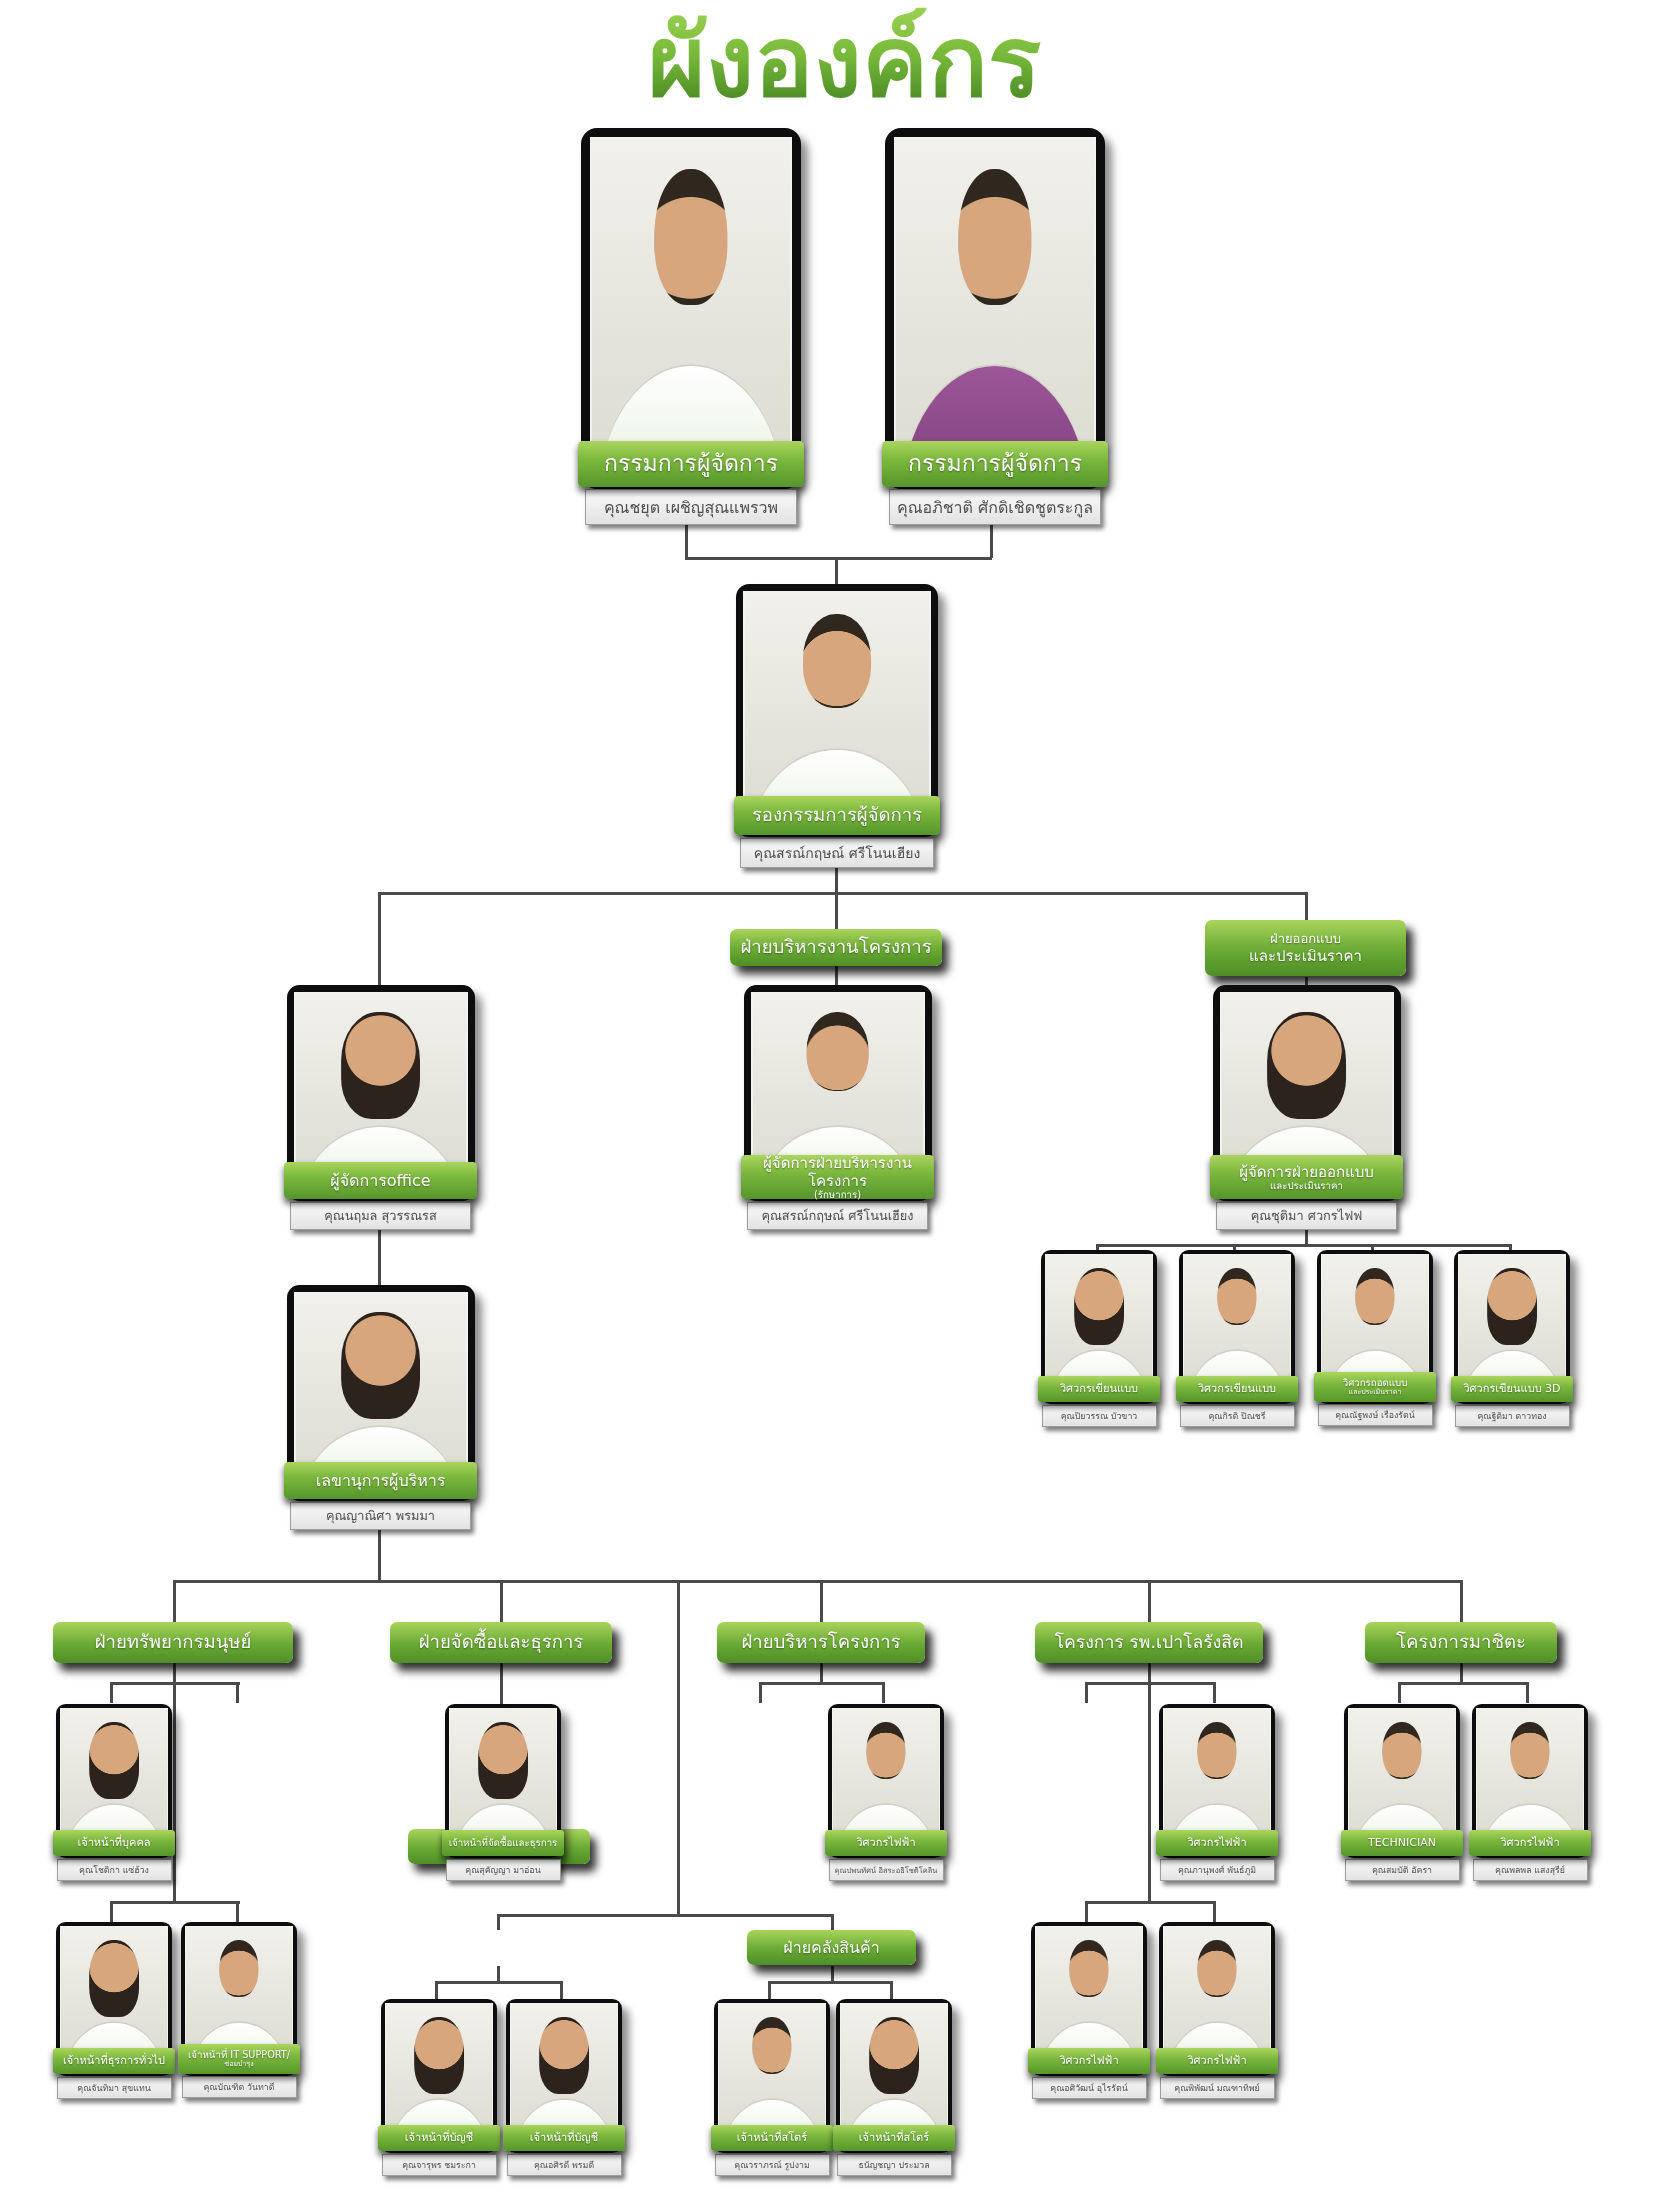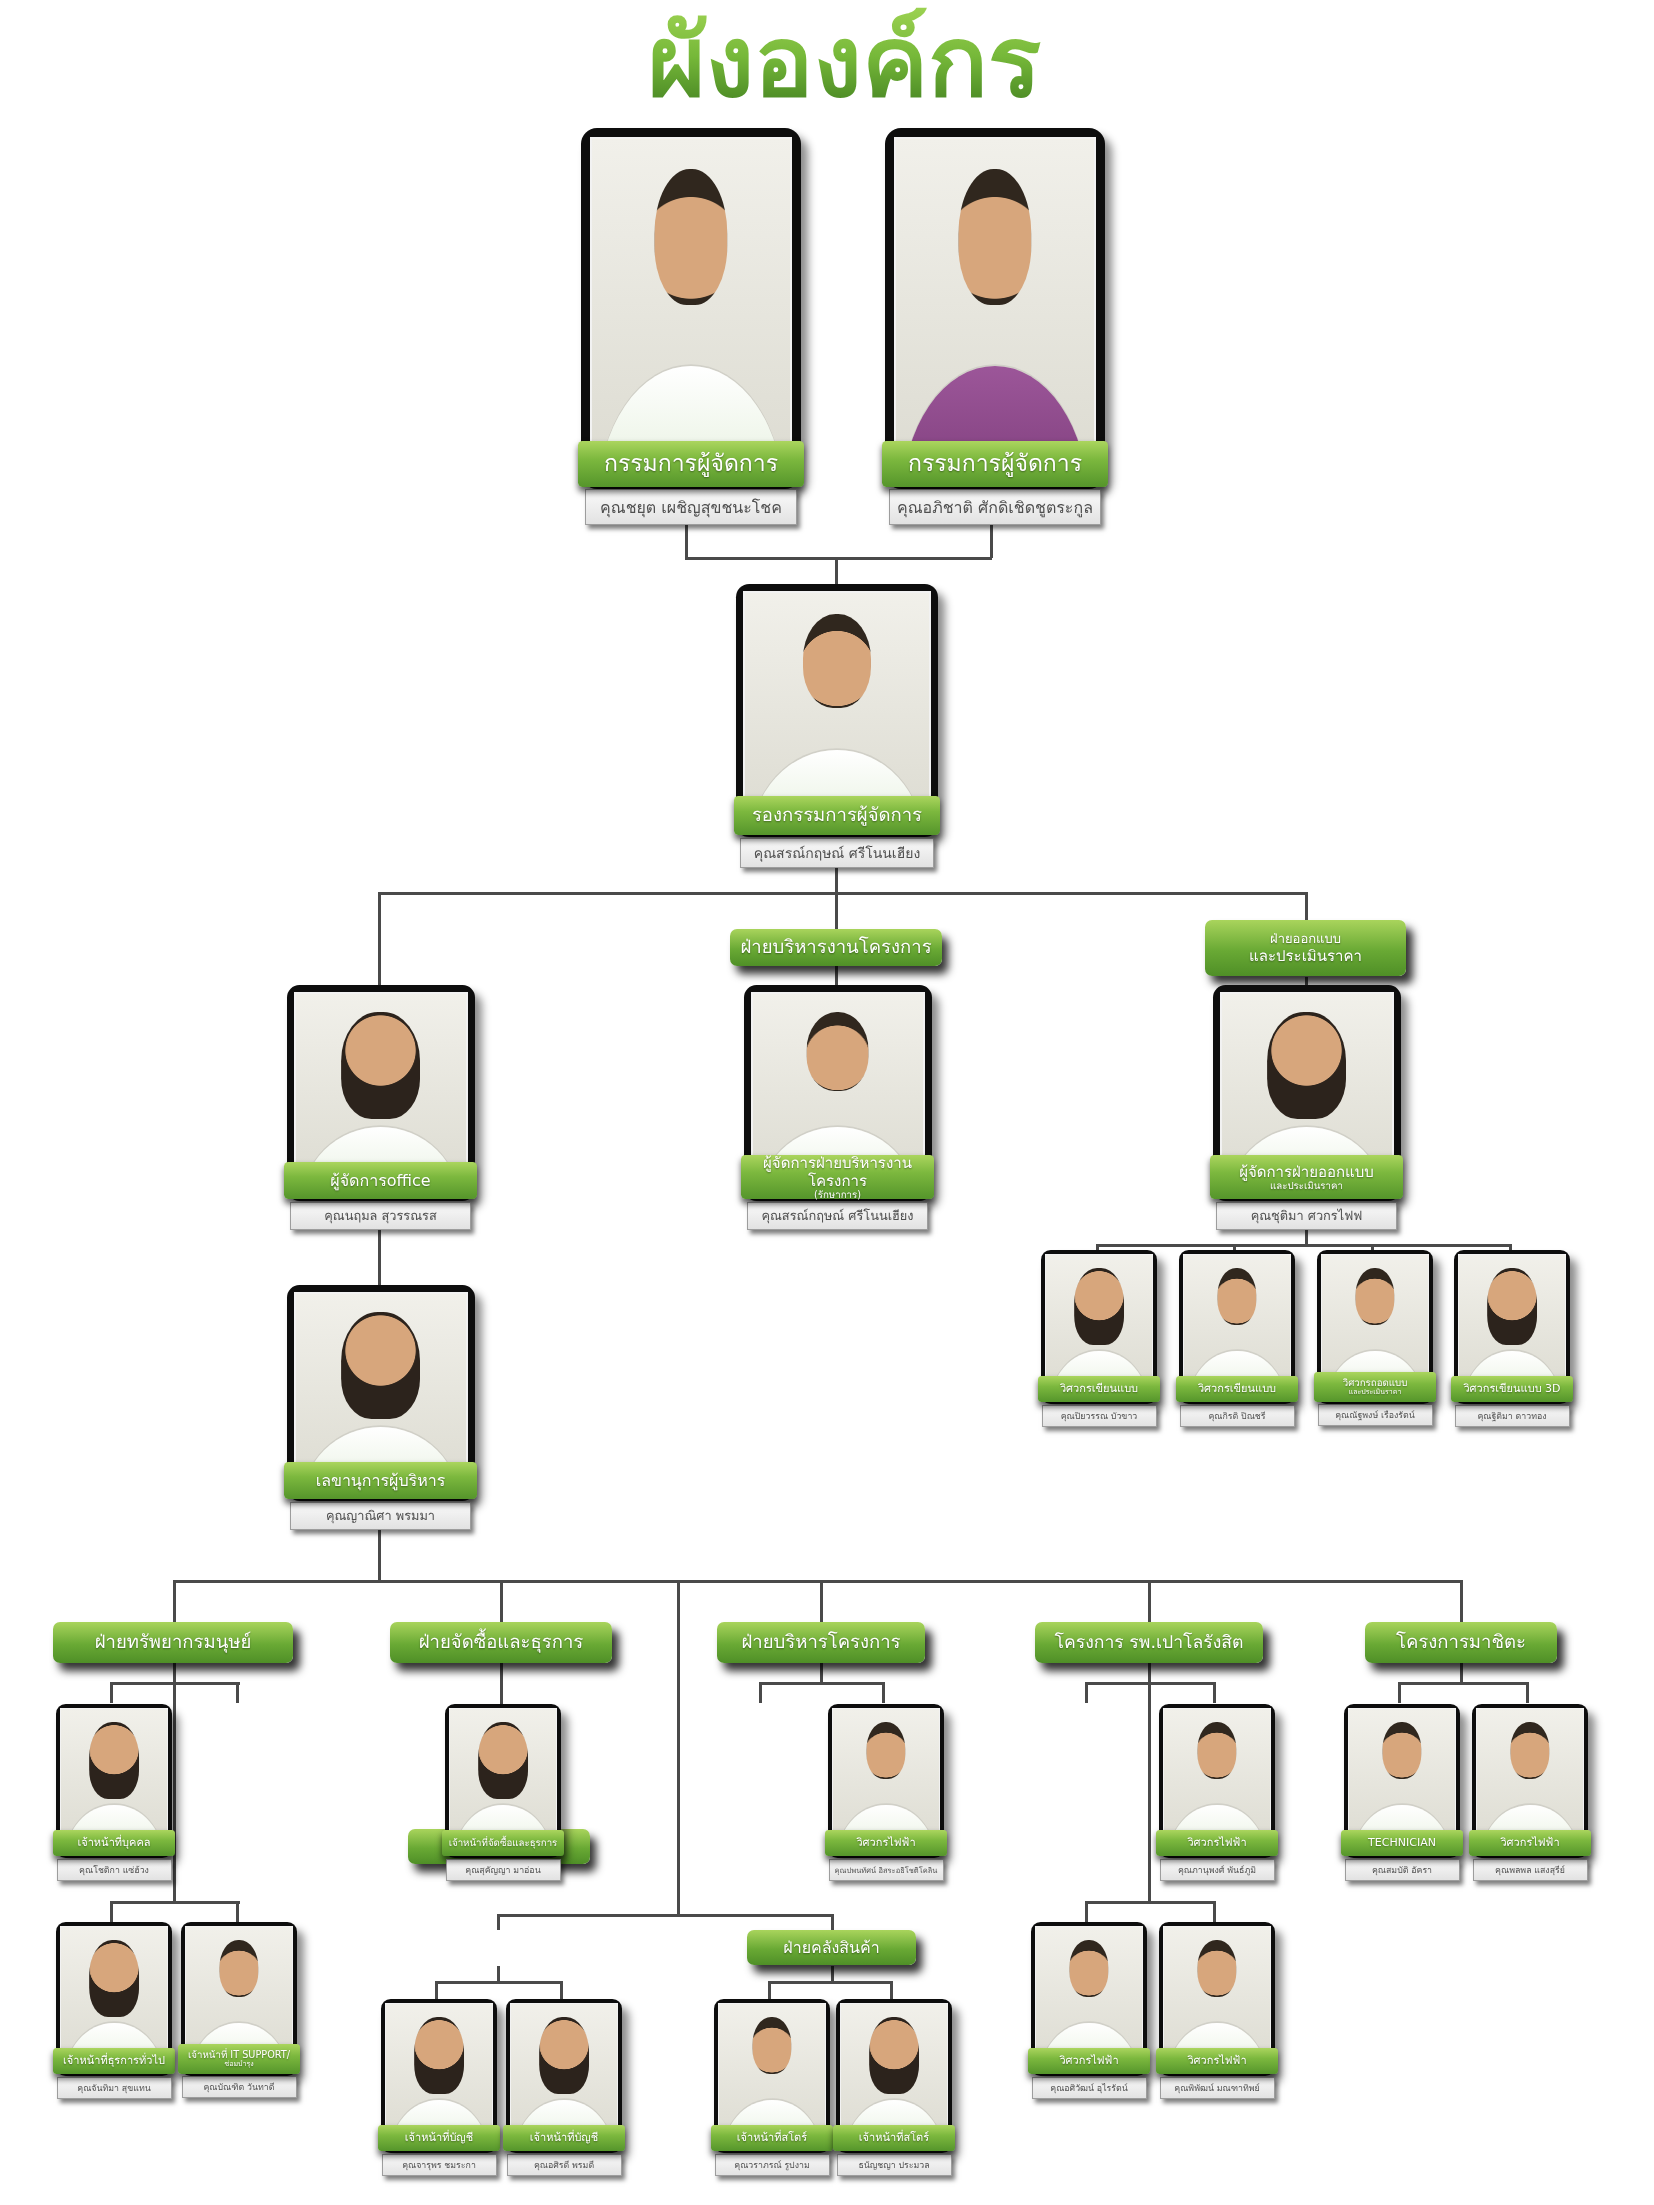--- a/index.html
+++ b/index.html
@@ -177,21 +177,21 @@
   </div>
 
   <div class="card L" style="left:578px;top:128px">
     <div class="frame">
         <div class="photo person"></div>
       </div>
     <div class="ribbon">
         <span>กรรมการผู้จัดการ</span>
       </div>
     <div class="plate">
-        <span>คุณชยุต เผชิญสุขชนะโชค</span>
+        <span>คุณชยุต เผชิญสุณแพรวพ</span>
       </div>
   </div>
   <div class="card L purple" style="left:882px;top:128px">
     <div class="frame">
         <div class="photo person"></div>
       </div>
     <div class="ribbon">
         <span>กรรมการผู้จัดการ</span>
       </div>
     <div class="plate">

